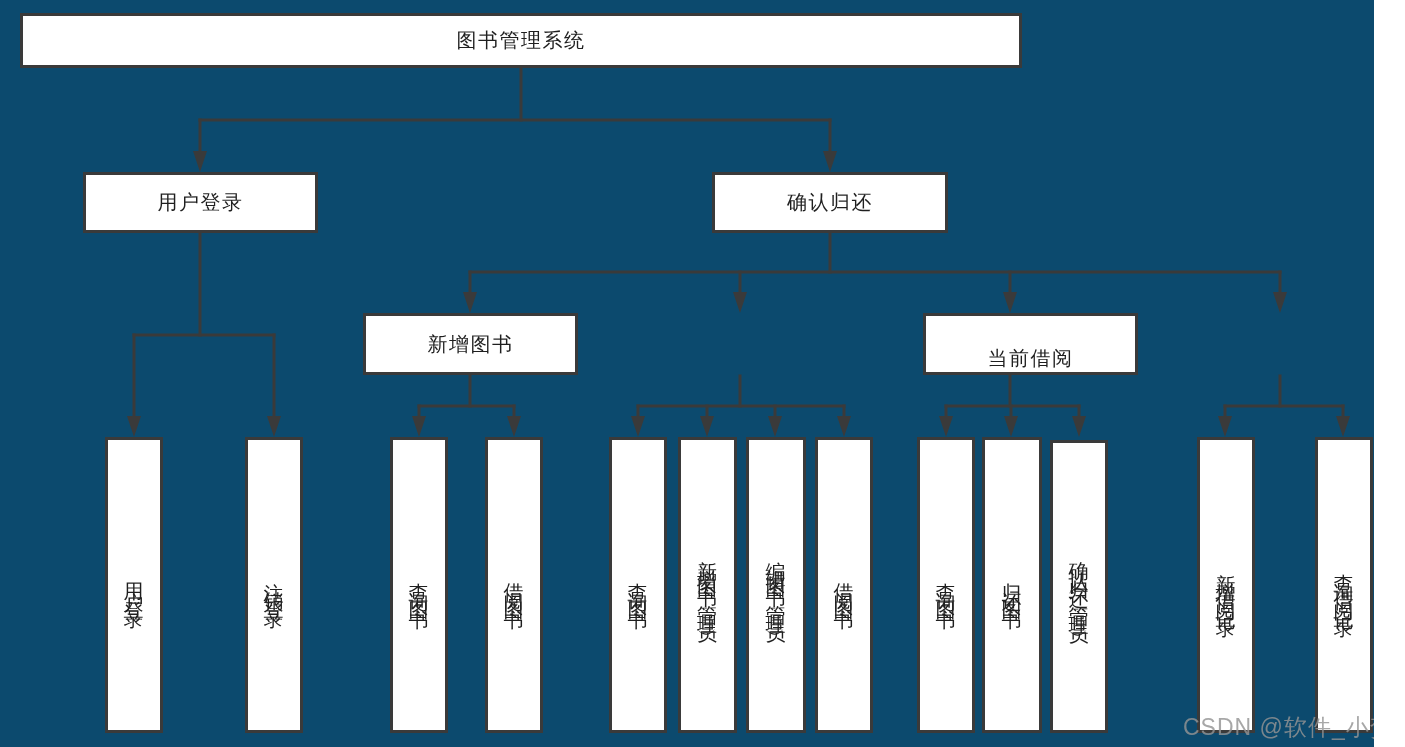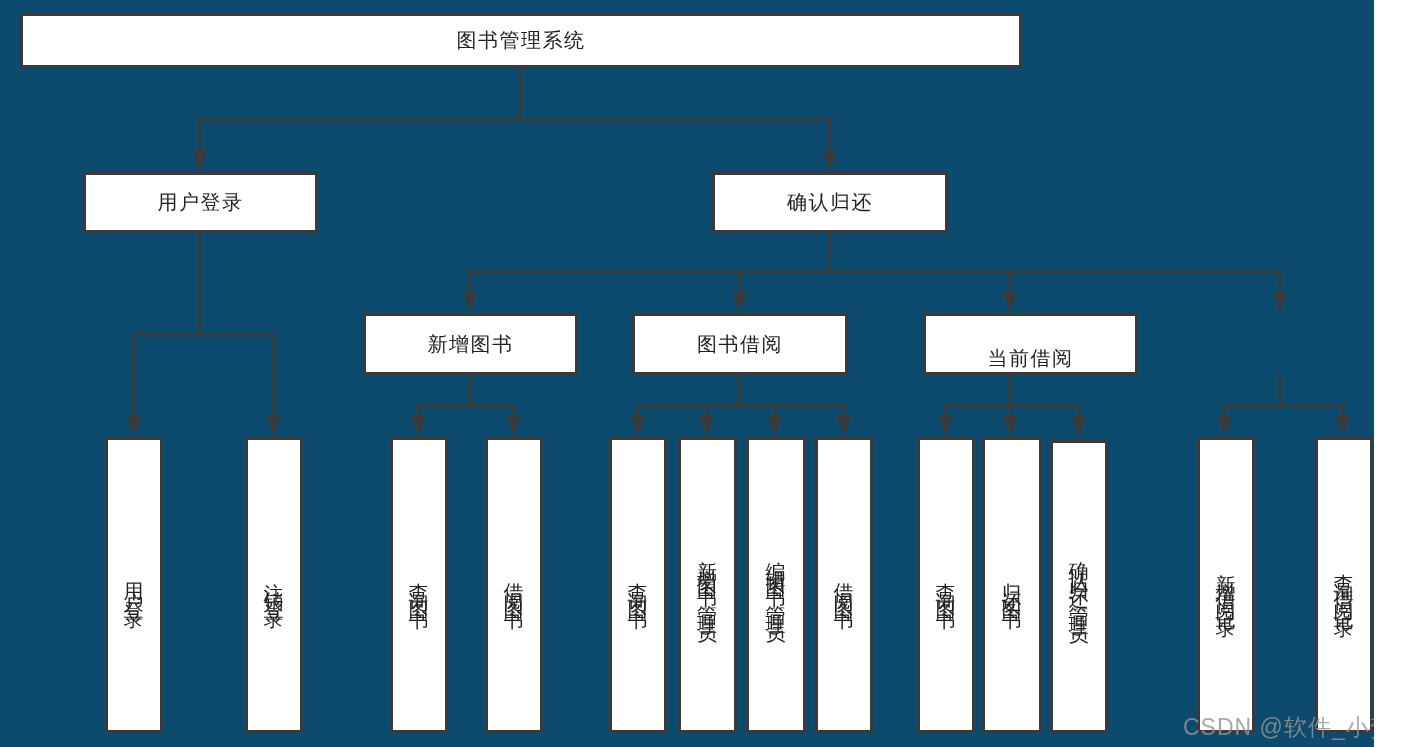--- a/index.html
+++ b/index.html
@@ -107,23 +107,20 @@
   <div class="box hbox l2" style="left:83px; width:235px;">
     <span>用户登录</span>
   </div>
   <div class="box hbox l2" style="left:712px; width:236px;">
     <span>确认归还</span>
   </div>
 
   <div class="box hbox l3" style="left:363px; width:215px;">
     <span>新增图书</span>
   </div>
-  <div class="box hbox l3" style="left:632px; width:216px;">
-    <span>图书借阅</span>
-  </div>
   <div class="box hbox l3" style="left:923px; width:215px;align-items:flex-end;">
     <span>当前借阅</span>
   </div>
 
   <div class="box vbox leaf" style="left:105px;">
     <span>用户登录</span>
   </div>
   <div class="box vbox leaf" style="left:245px;">
     <span>注销登录</span>
   </div>

